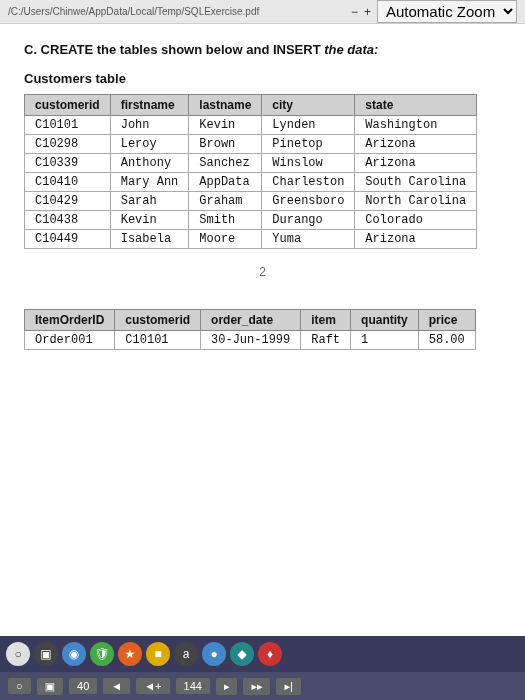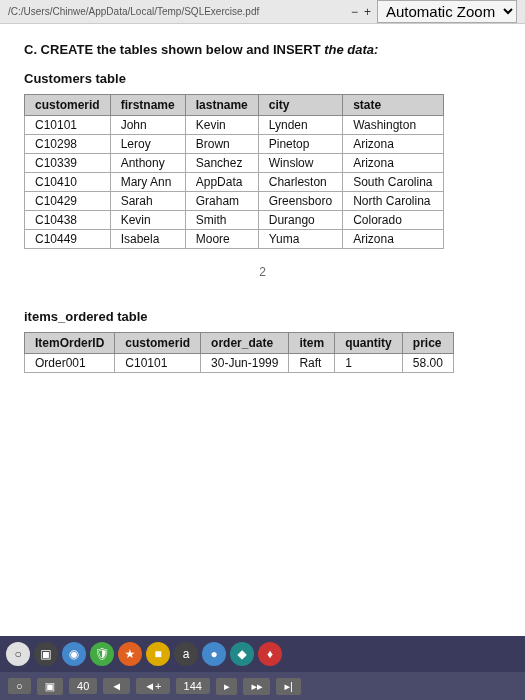--- a/index.html
+++ b/index.html
@@ -94,20 +94,21 @@
       font-weight: bold;
       text-align: left;
       color: #111;
     }
 
     table td {
       border: 1px solid #aaa;
       padding: 2px 10px;
       background: #fff;
       color: #111;
+      font-family: Liberation Mono, monospace;
     }
 
     .page-number {
       text-align: center;
       color: #666;
       font-size: 12px;
       margin: 10px 0 20px 0;
     }
 
     .second-table-section {
@@ -247,21 +248,20 @@
           <td>Moore</td>
           <td>Yuma</td>
           <td>Arizona</td>
         </tr>
       </tbody>
   </table>
 
   <div class="page-number">2</div>
 
   <div class="second-table-section">
-    <div class="table-label">items_ordered table</div>
     <table>
       <thead>
         <tr>
           <th>ItemOrderID</th>
           <th>customerid</th>
           <th>order_date</th>
           <th>item</th>
           <th>quantity</th>
           <th>price</th>
         </tr>

